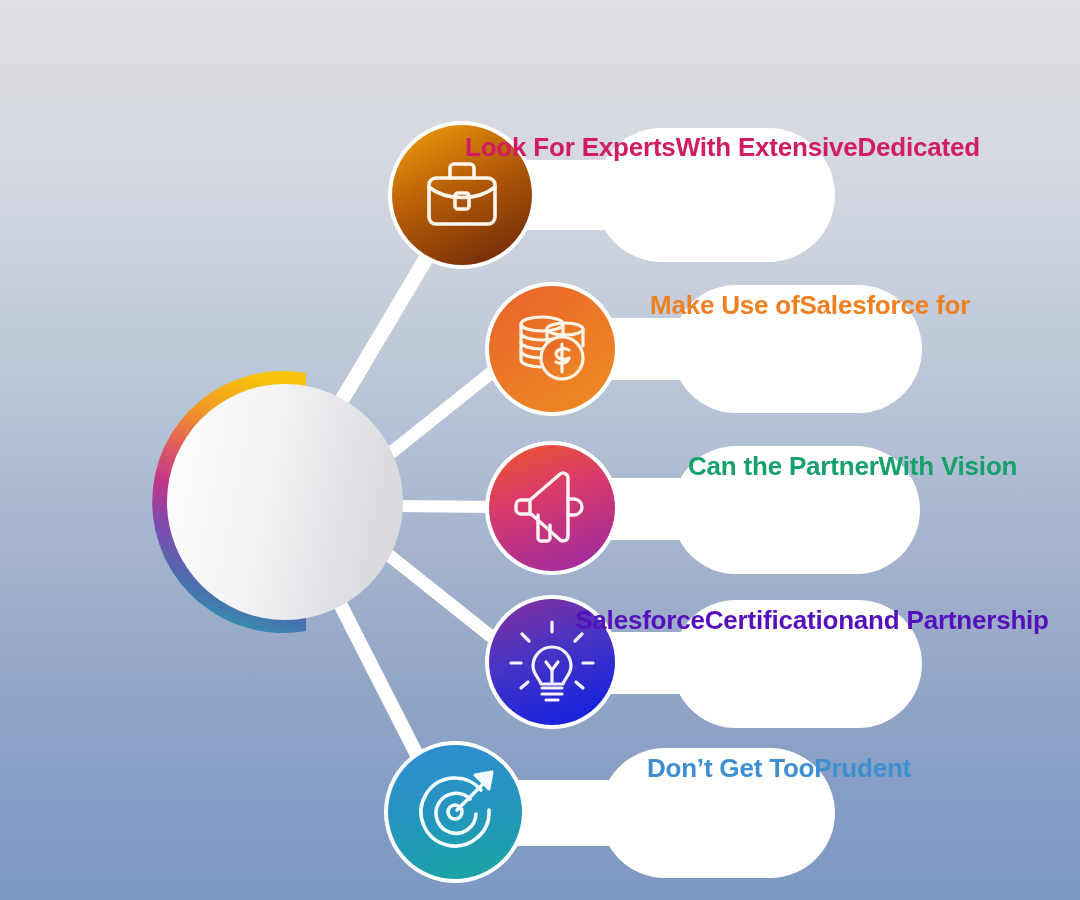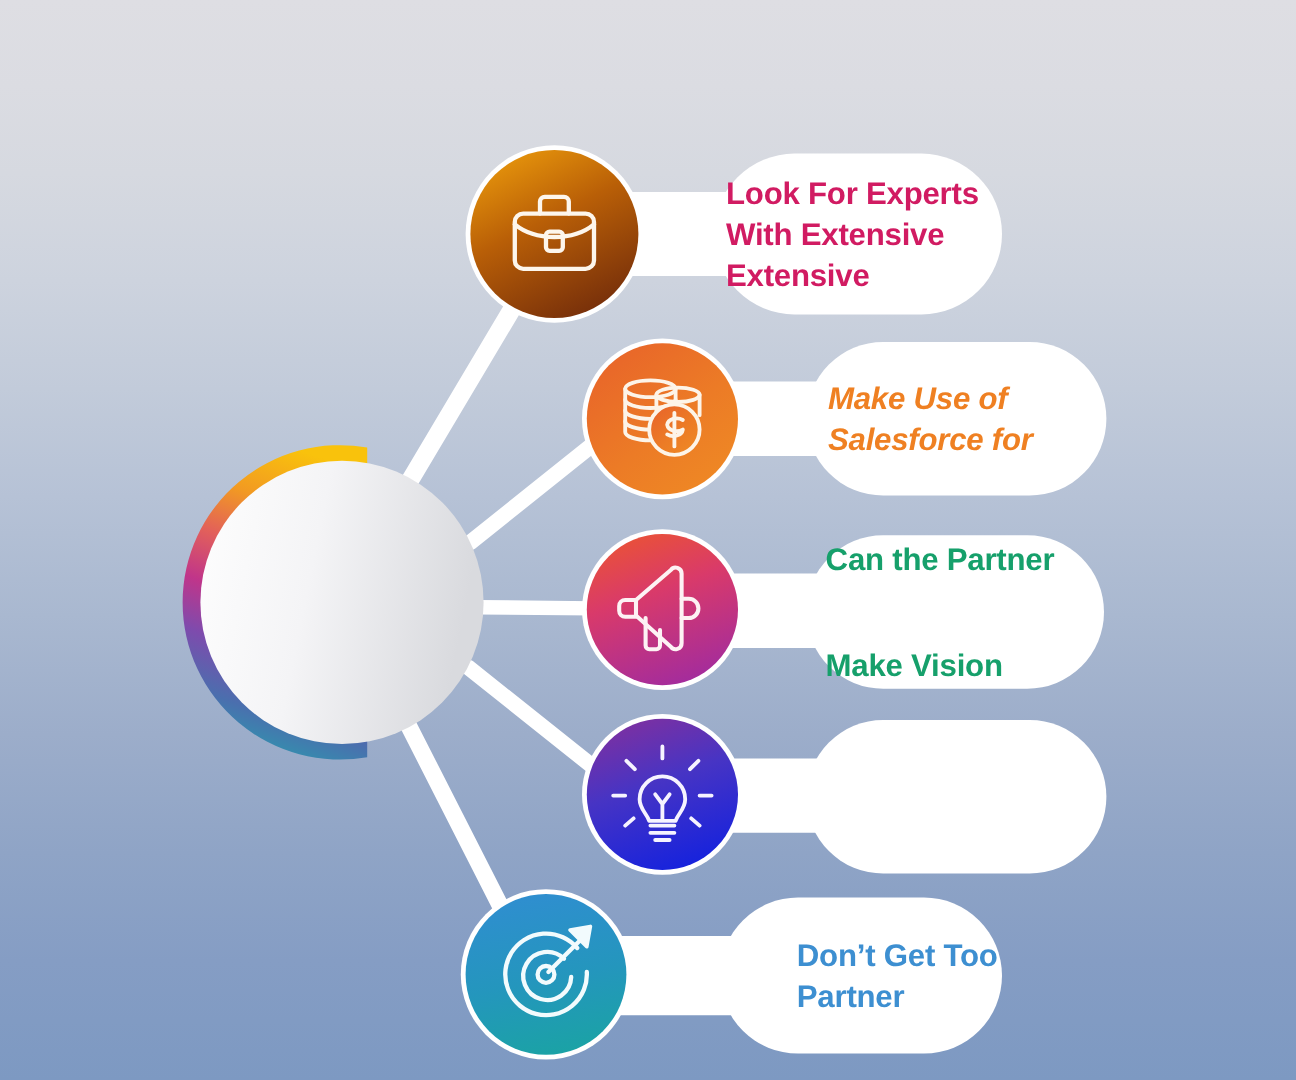--- a/index.html
+++ b/index.html
@@ -30,21 +30,21 @@
     position: absolute;
     inset: 0;
     width: 1080px;
     height: 900px;
     display: block;
   }
   .pill-label {
     position: absolute;
     box-sizing: border-box;
     display: flex;
-    flex-direction: column;
+    flex-direction: row;
     justify-content: center;
     font-weight: bold;
     font-size: 26px;
     line-height: 1.32;
     letter-spacing: -0.2px;
     pointer-events: none;
   }
   .pill-line { display: block; white-space: nowrap; }
 </style>
 </head>
@@ -175,32 +175,37 @@
         <circle cx="0" cy="0" r="7"></circle>
         <path d="M 2 -2 L 31 -31"></path>
         <path d="M 20 -37 L 37 -40 L 34 -23 Z" fill="#f2fbfd" stroke-width="3"></path>
       </g>
     </g>
   </svg>
 
   <div class="pill-label" style="left:605px; top:130px; width:235px; height:130px; color:#d11b62;">
     <span class="pill-line">Look For Experts</span>
     <span class="pill-line">With Extensive</span>
-    <span class="pill-line">Extensive</span>
-  </div>
-
-  <div class="pill-label" style="left:690px; top:288px; width:240px; height:122px; color:#ef8022;font-style:italic;">
+    <span class="pill-line">Dedicated</span>
+  </div>
+
+  <div class="pill-label" style="left:690px; top:288px; width:240px; height:122px; color:#ef8022;">
     <span class="pill-line">Make Use of</span>
     <span class="pill-line">Salesforce for</span>
   </div>
 
   <div class="pill-label" style="left:688px; top:449px; width:238px; height:122px; color:#16a06b;justify-content:space-between;">
     <span class="pill-line">Can the Partner</span>
-    <span class="pill-line">Make Vision</span>
-  </div>
-
+    <span class="pill-line">With Vision</span>
+  </div>
+
+  <div class="pill-label" style="left:692px; top:603px; width:240px; height:122px; color:#5510bb;">
+    <span class="pill-line">Salesforce</span>
+    <span class="pill-line">Certification</span>
+    <span class="pill-line">and Partnership</span>
+  </div>
 
   <div class="pill-label" style="left:620px; top:751px; width:230px; height:124px; color:#3d8fd1;margin-left:44px;">
     <span class="pill-line">Don’t Get Too</span>
-    <span class="pill-line">Partner</span>
+    <span class="pill-line">Prudent</span>
   </div>
 
 </div>
 
 </body></html>

